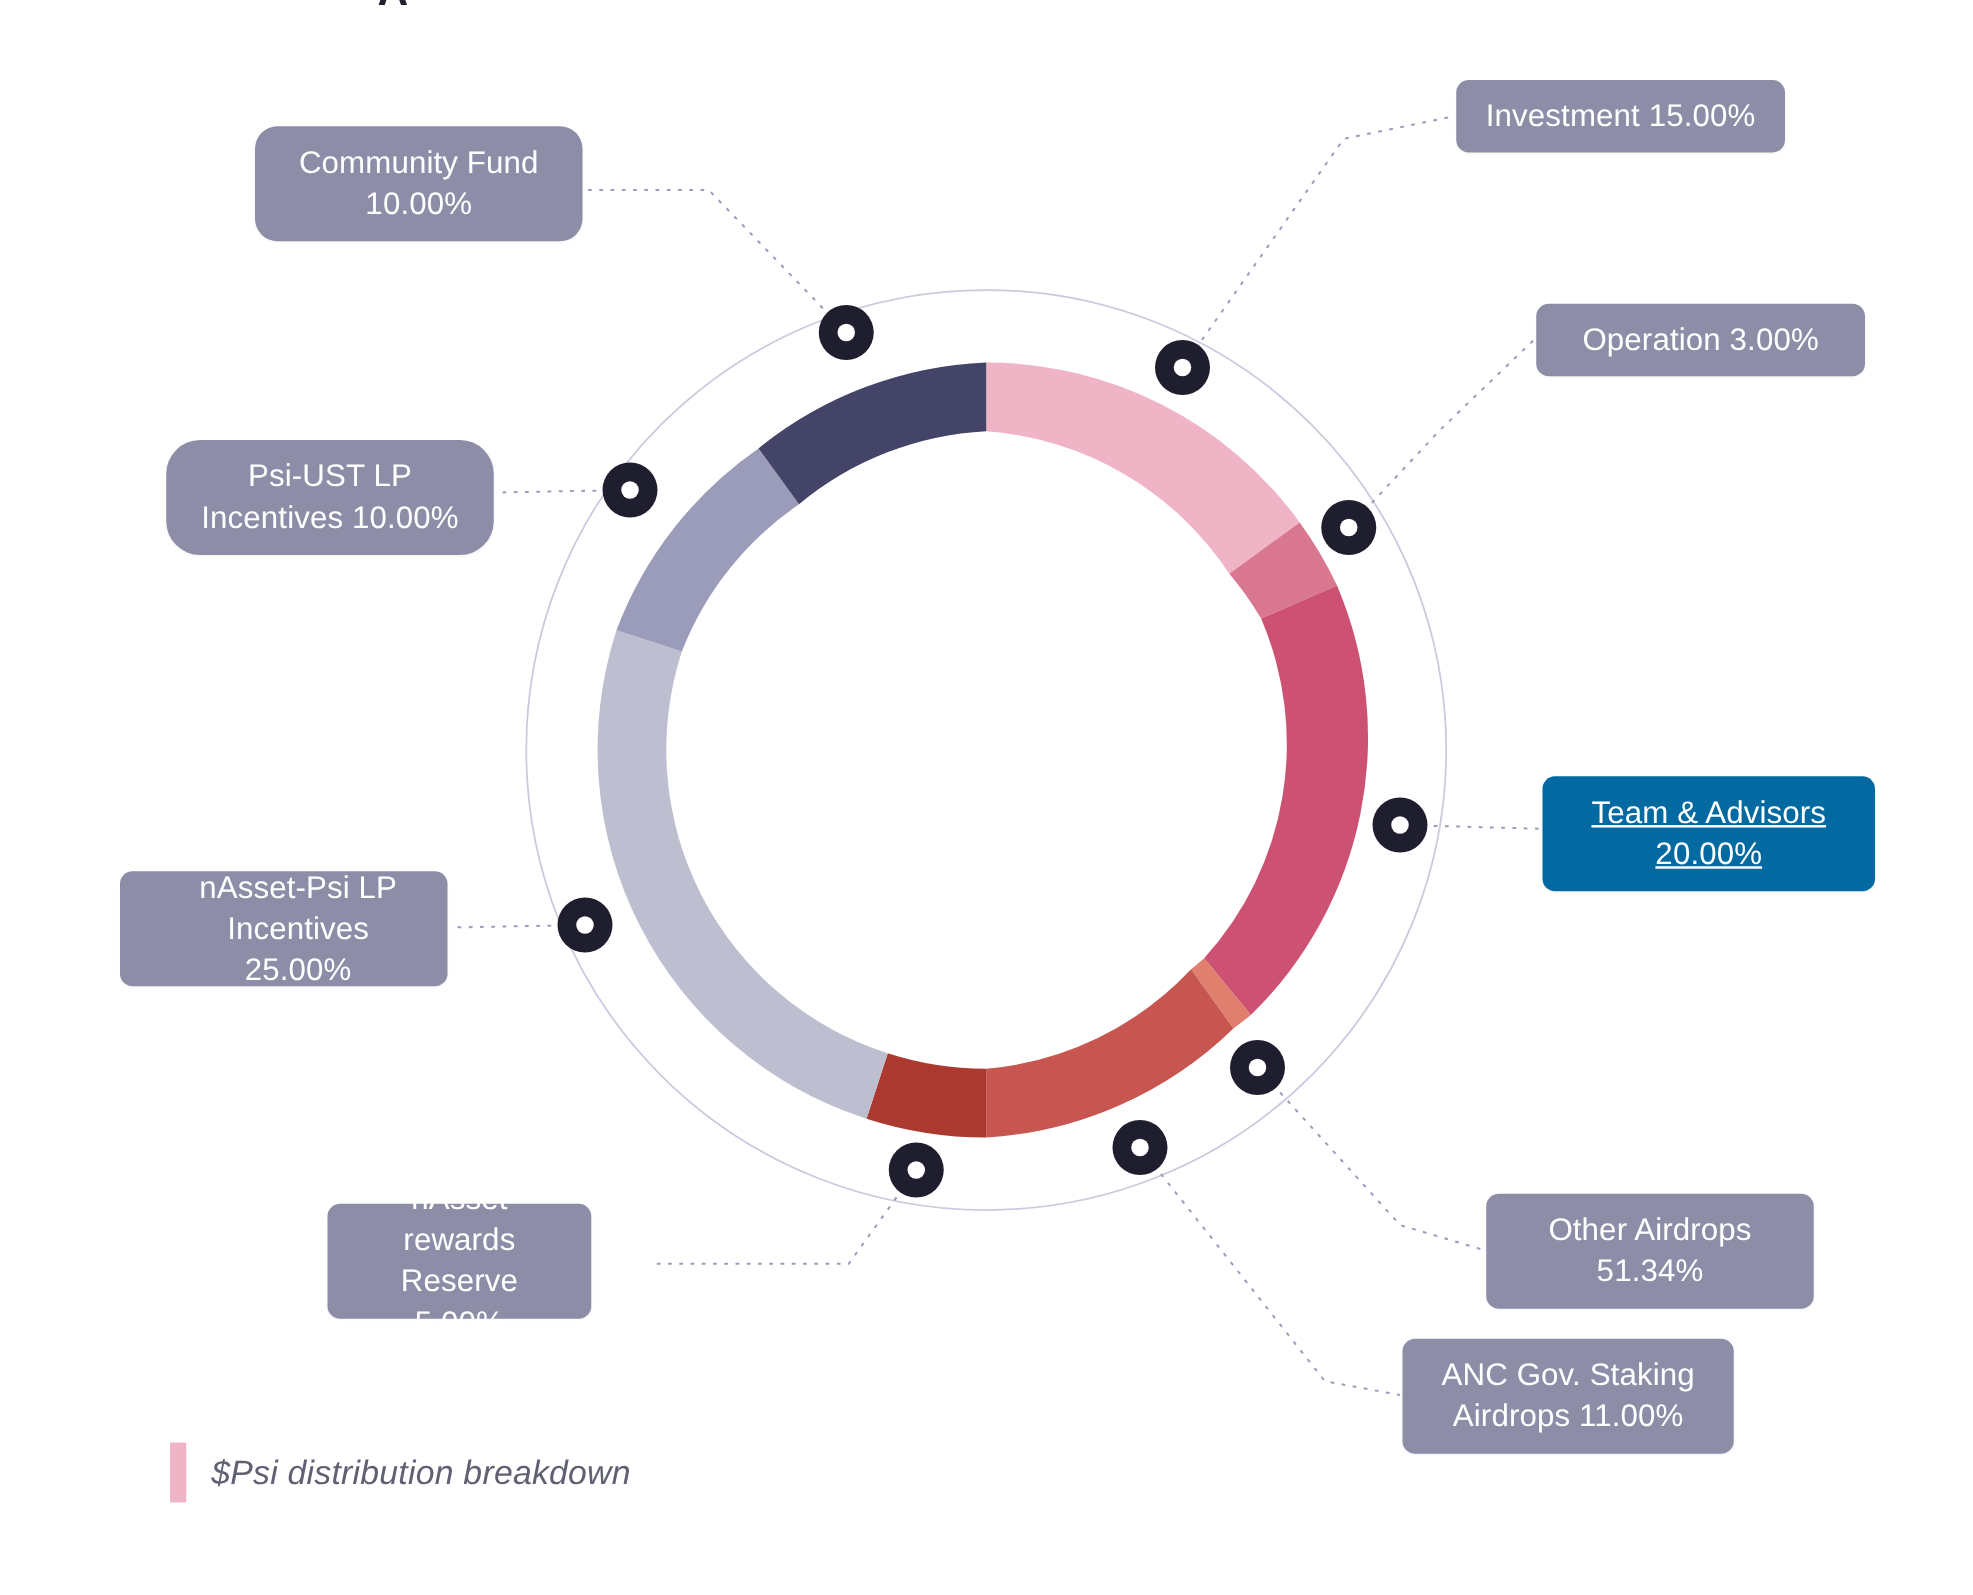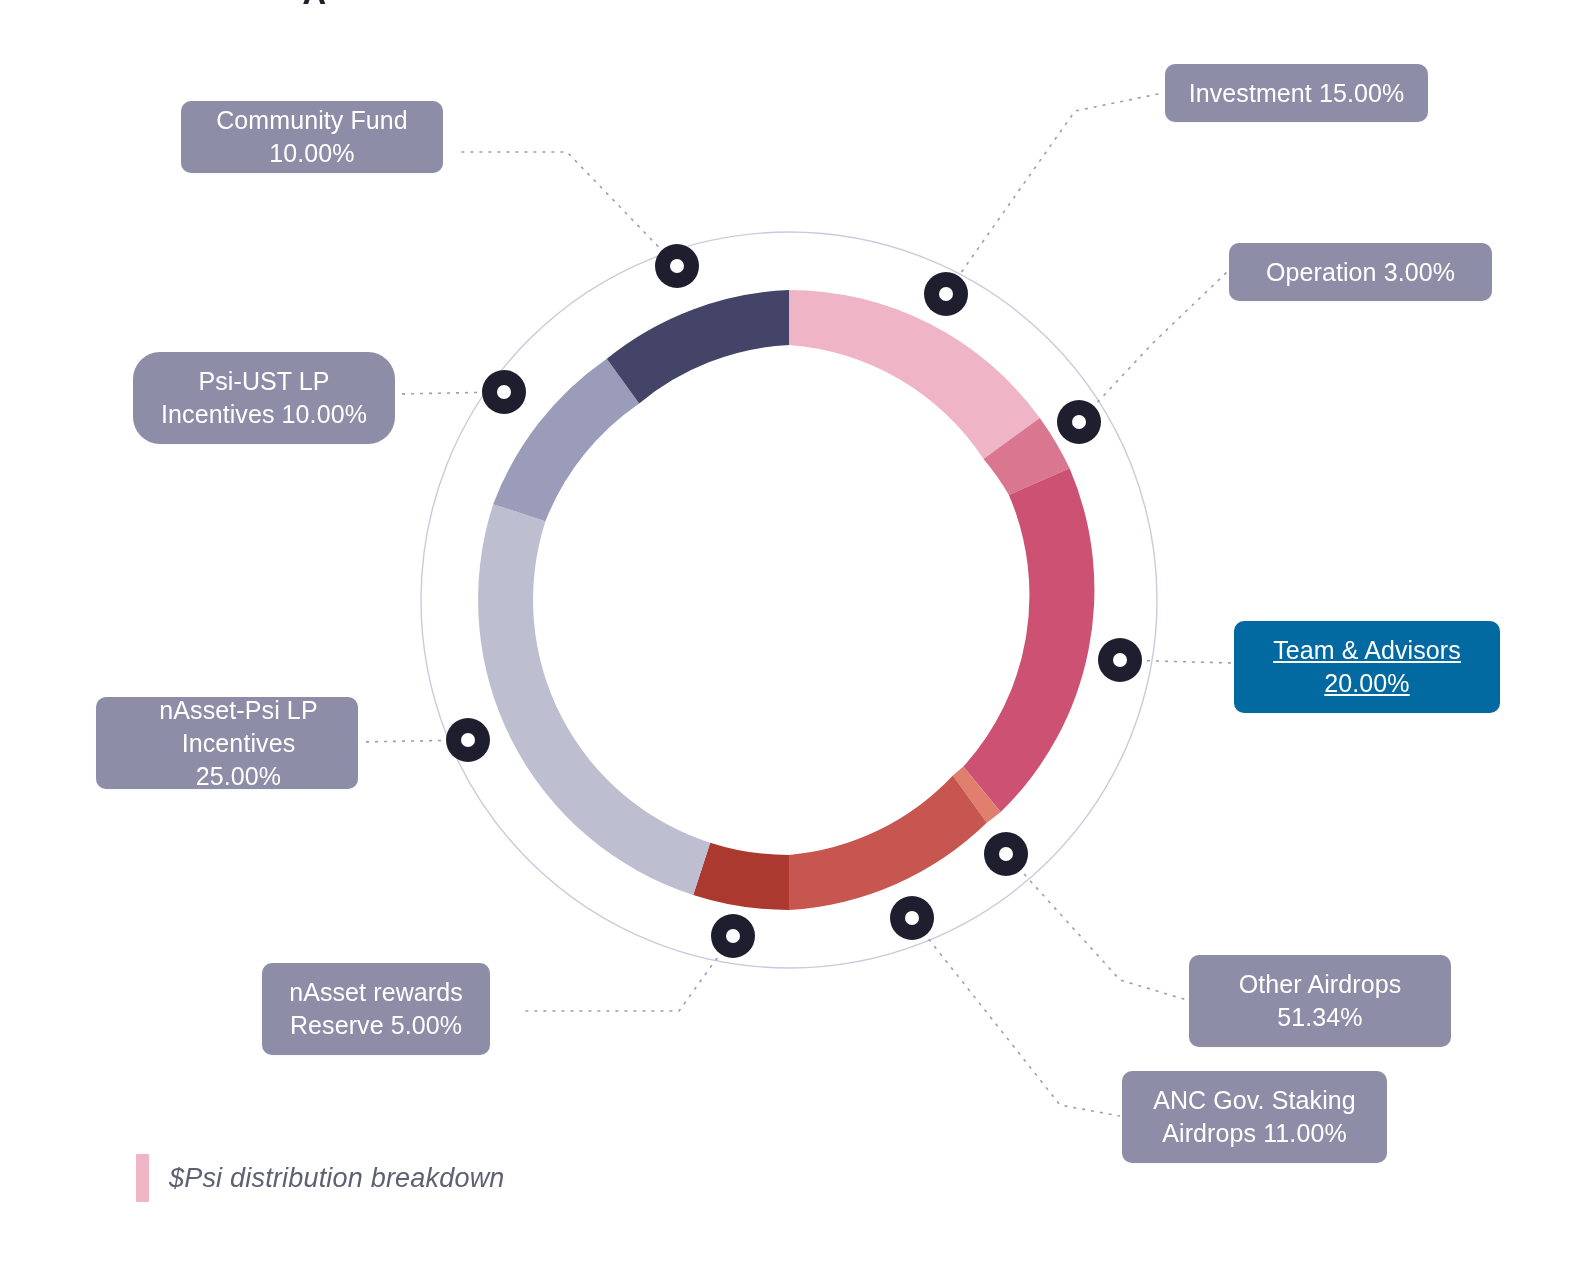--- a/index.html
+++ b/index.html
@@ -61,24 +61,24 @@
   }
 
   .chip-1line { padding: 15px 22px; }
 
   
   .chip-investment      { left: 1165px; top: 64px;   width: 263px; height: 58px; }
   .chip-operation       { left: 1229px; top: 243px;  width: 263px; height: 58px; }
   .chip-team            { left: 1234px; top: 621px;  width: 266px; height: 92px; }
   .chip-other-airdrops  { left: 1189px; top: 955px;  width: 262px; height: 92px; }
   .chip-anc             { left: 1122px; top: 1071px; width: 265px; height: 92px; }
-  .chip-nasset-rewards  { left: 262px;  top: 963px;  width: 228px; height: 92px; }
+  .chip-nasset-rewards  { left: 262px;  top: 963px;  width: 211px; height: 92px; }
   .chip-nasset-lp       { left: 96px;   top: 697px;  width: 262px; height: 92px; }
   .chip-psi-ust-lp      { left: 133px;  top: 352px;  width: 262px; height: 92px; border-radius: 27px; }
-  .chip-community       { left: 181px;  top: 101px;  width: 262px; height: 72px; }
+  .chip-community       { left: 204px;  top: 101px;  width: 262px; height: 92px; border-radius: 18px; }
 
   
   .caption {
     position: absolute;
     left: 136px;
     top: 1154px;
     display: flex;
     align-items: center;
     gap: 20px;
     text-align: right;

